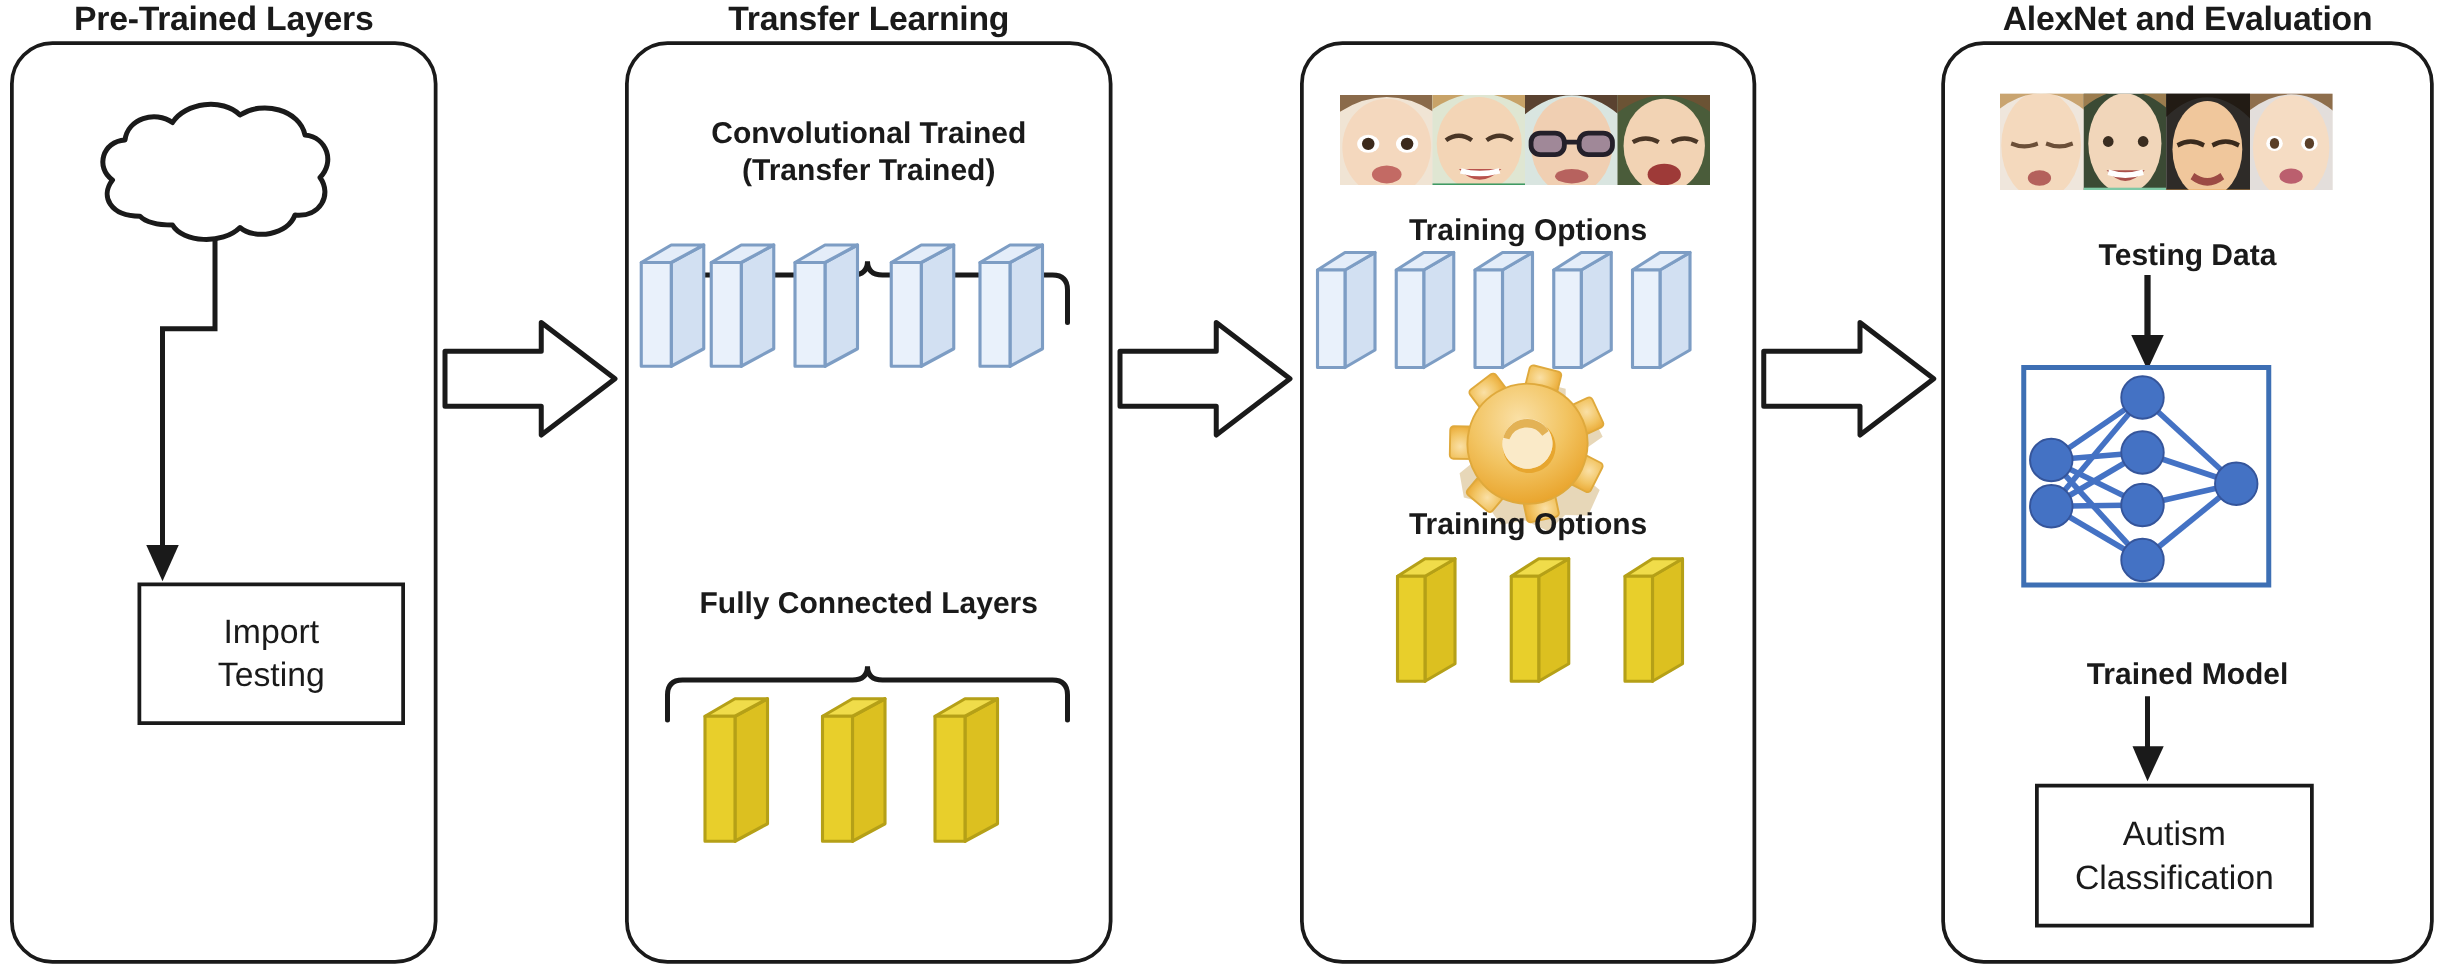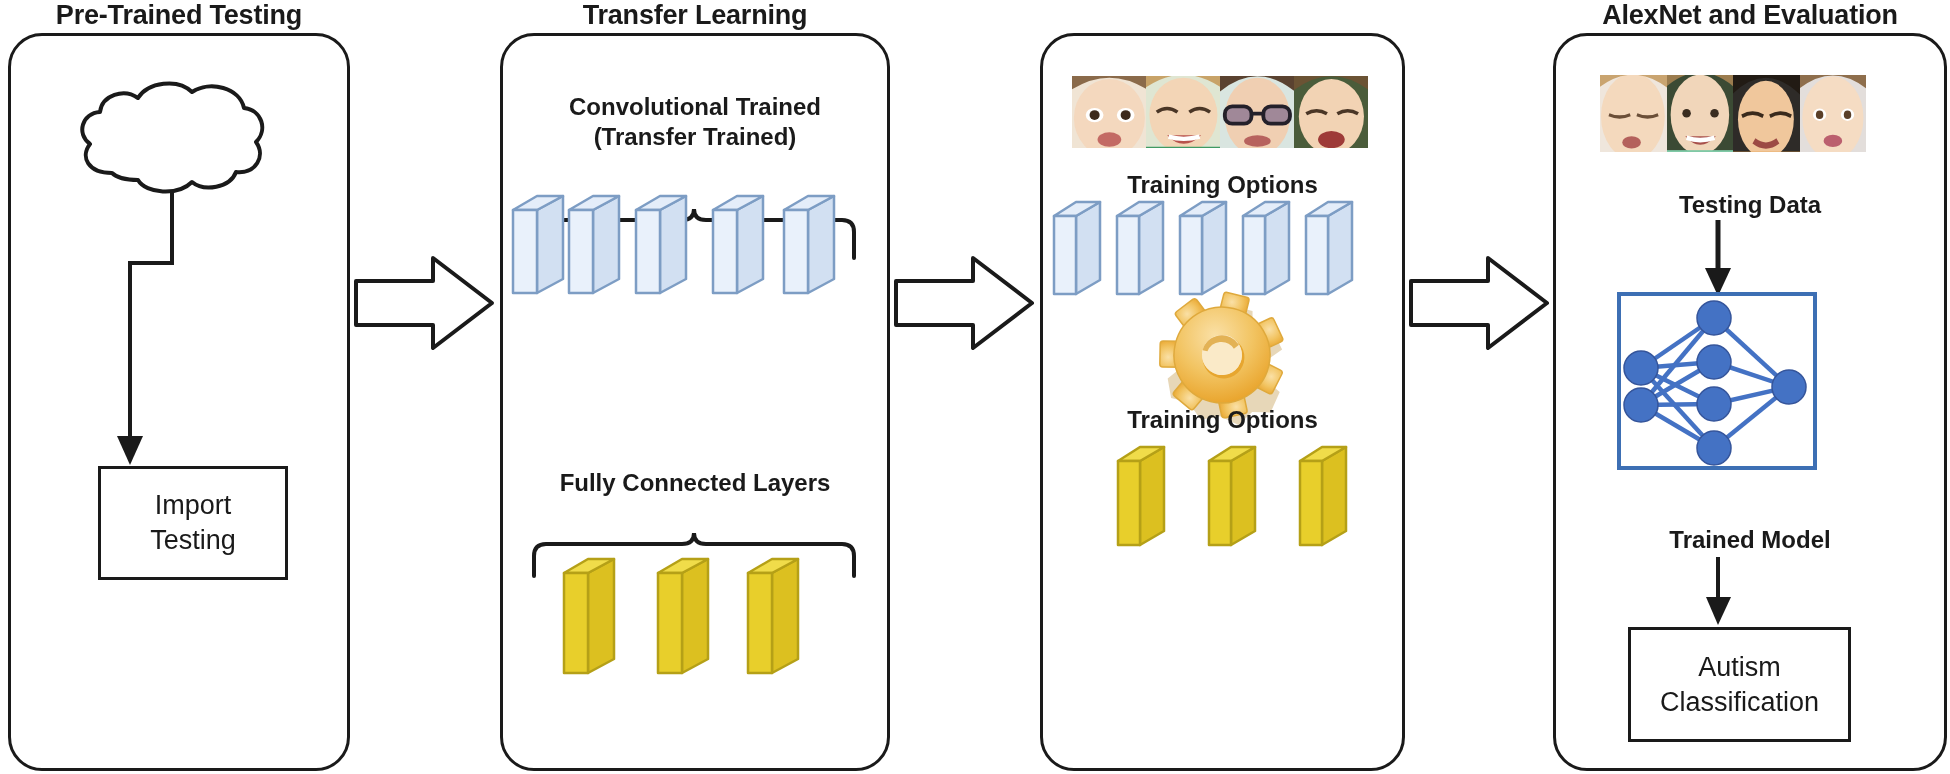--- a/index.html
+++ b/index.html
@@ -107,21 +107,21 @@
     border: 4px solid #3d6fb4;
     background: #ffffff;
     box-sizing: border-box;
   }
 </style>
 </head>
 <body>
 
 <div id="canvas">
 
-  <div class="stage-title" style="left:8px; width:342px;">Pre-Trained Testing</div>
+  <div class="stage-title" style="left:8px; width:342px;">Pre-Trained Layers</div>
   <div class="stage-title" style="left:500px; width:390px;">Transfer Learning</div>
   <div class="stage-title" style="left:1553px; width:394px;">AlexNet and Evaluation</div>
 
   <div class="panel" style="left:8px;  top:33px; width:342px; height:738px;"></div>
   <div class="panel" style="left:500px; top:33px; width:390px; height:738px;"></div>
   <div class="panel" style="left:1040px;top:33px; width:365px; height:738px;"></div>
   <div class="panel" style="left:1553px;top:33px; width:394px; height:738px;"></div>
 
   <svg class="ovl" viewBox="0 0 1950 774">
 
@@ -134,21 +134,21 @@
              C 262 110, 268 130, 256 142
              C 266 156, 256 174, 236 172
              C 230 188, 204 192, 192 182
              C 178 196, 146 194, 138 180
              C 130 180, 118 179, 112 173 Z" fill="#ffffff" stroke="#1a1a1a" stroke-width="4" stroke-linejoin="round"></path>
 
     <path d="M172 192 L172 263 L130 263 L130 443" fill="none" stroke="#1a1a1a" stroke-width="4"></path>
     <path d="M130 465 L117 436 L143 436 Z" fill="#1a1a1a"></path>
   </svg>
 
-  <div class="rect-box" style="left:98px; top:466px; width:190px; height:114px;">
+  <div class="rect-box" style="left:110px; top:466px; width:214px; height:114px;">
     <div class="label-plain" style="position:static; width:100%;">
       <span>Import</span><br>
       <span>Testing</span>
     </div>
   </div>
 
   <div class="label-bold" style="left:500px; top:92px; width:390px;">
     <span>Convolutional Trained</span><br>
     <span>(Transfer Trained)</span>
   </div>

